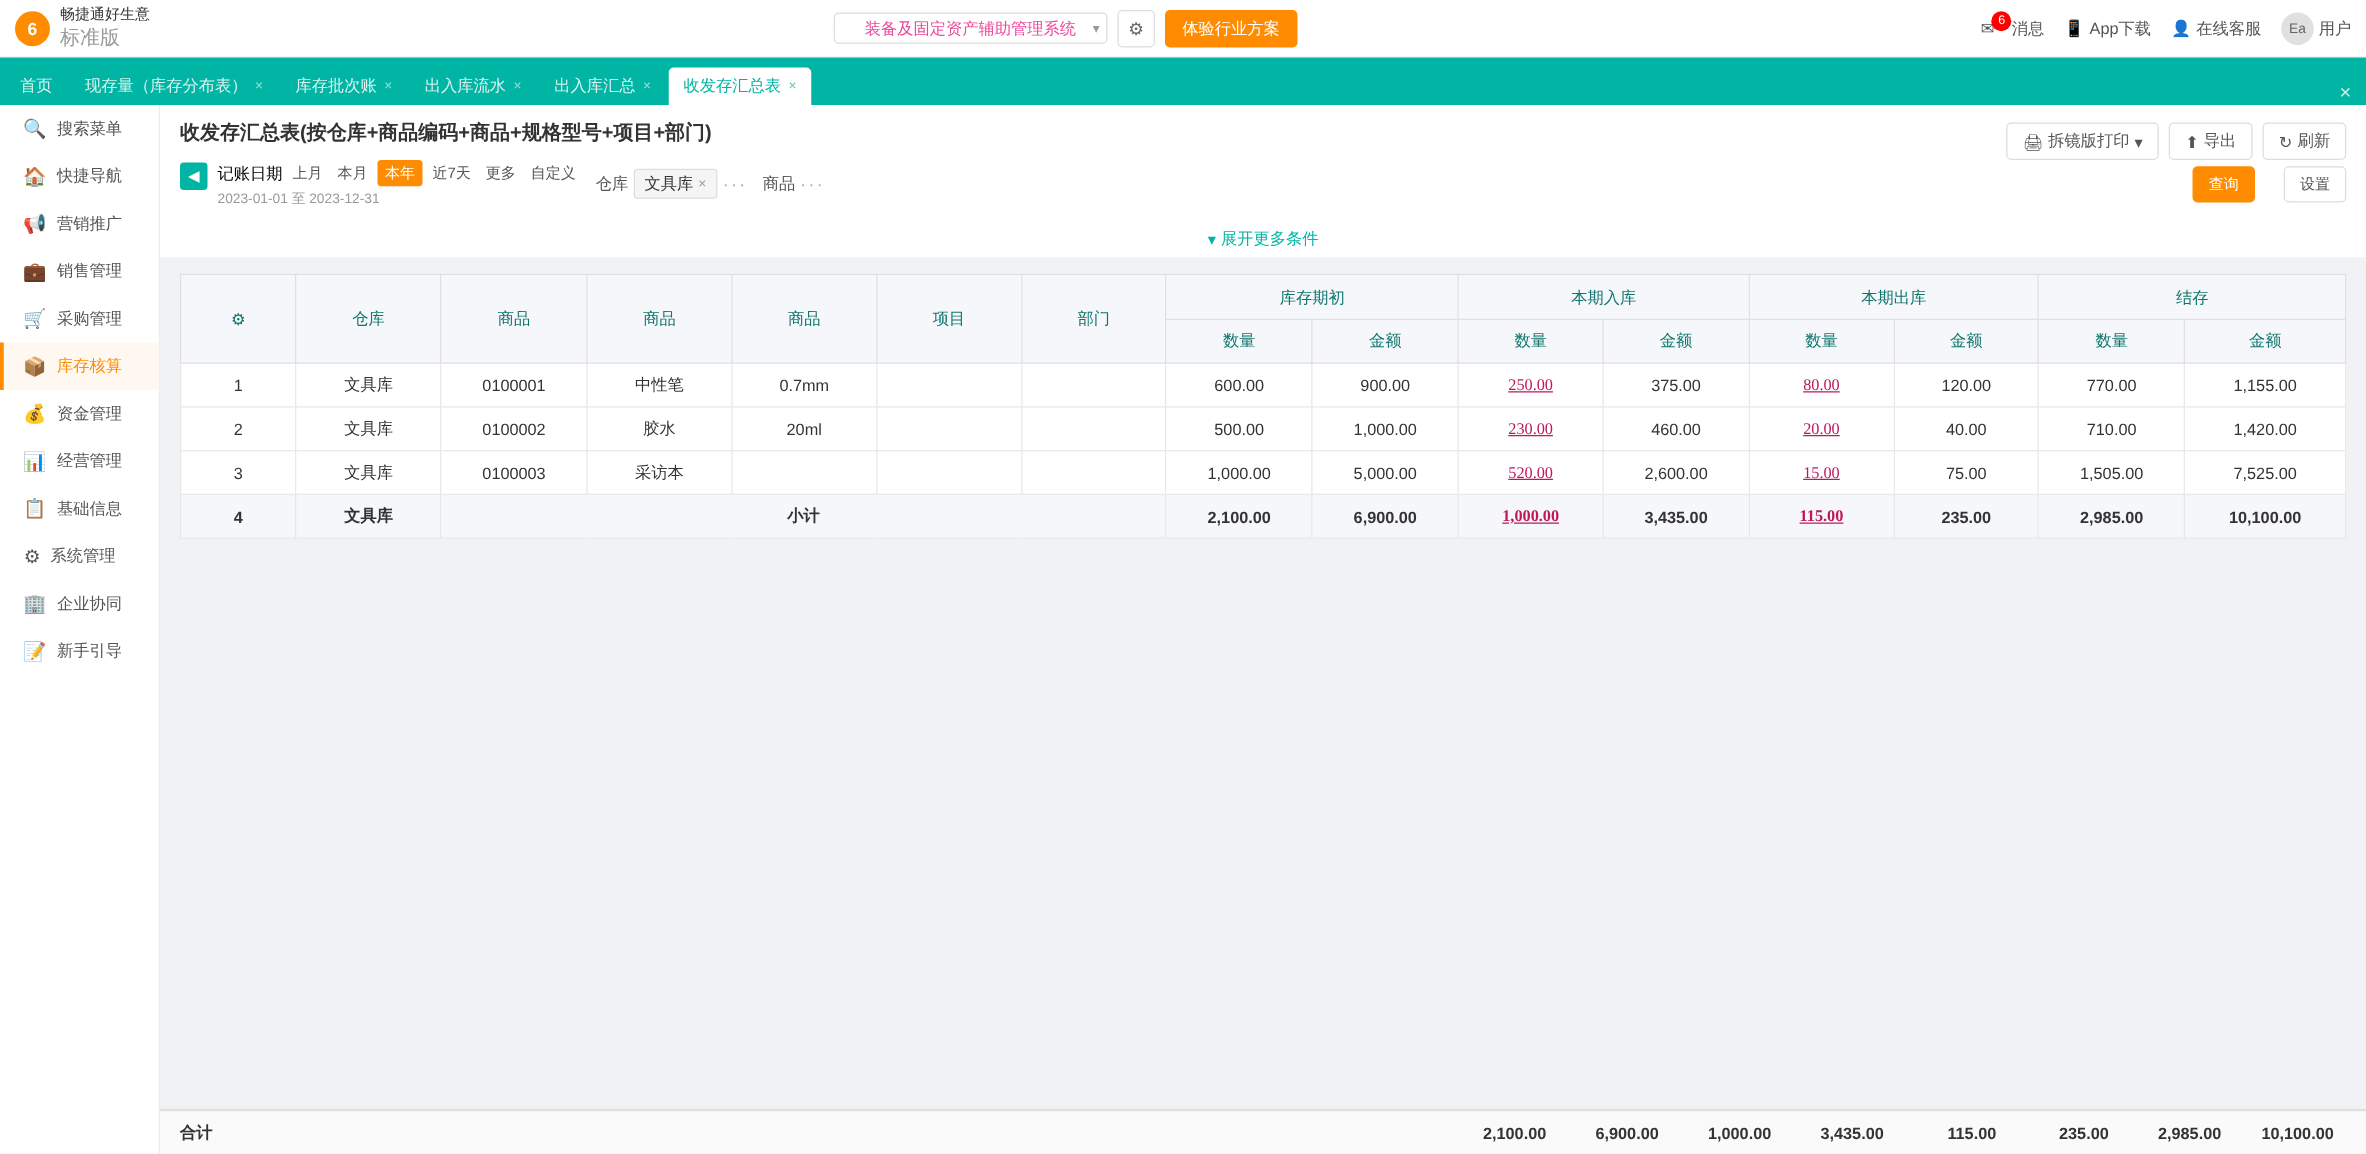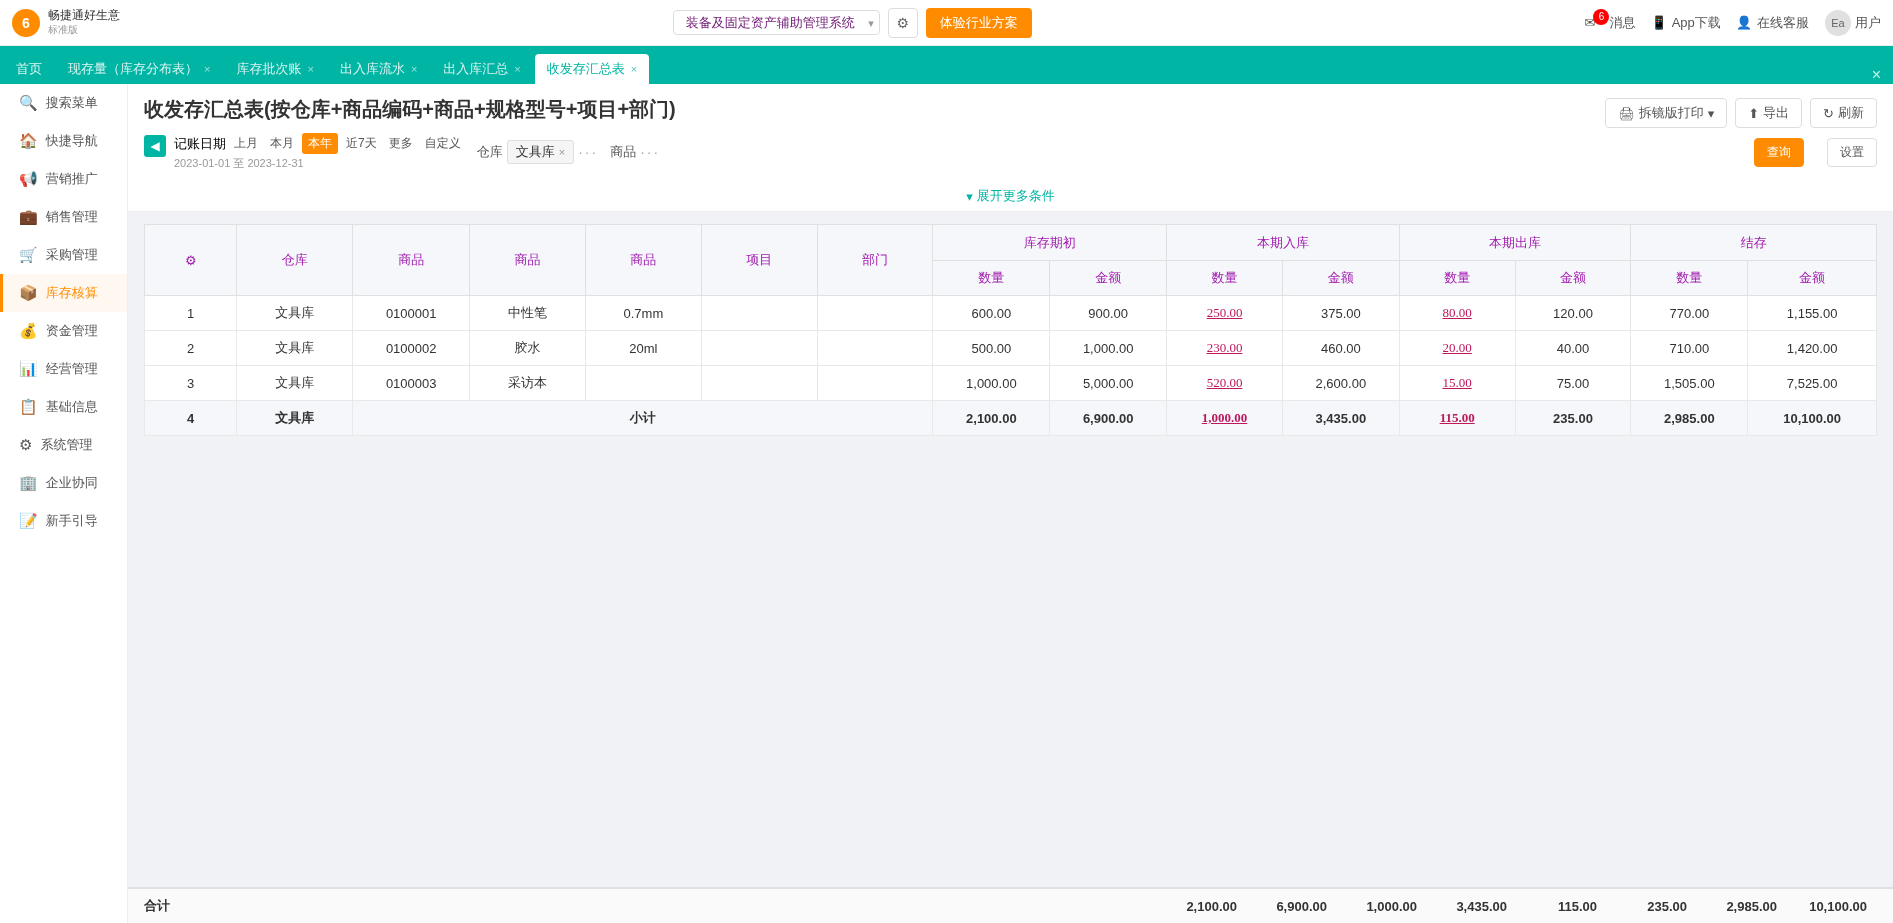--- a/index.html
+++ b/index.html
@@ -27,28 +27,28 @@
       width: 28px;
       height: 28px;
       border-radius: 50%;
       display: flex;
       align-items: center;
       justify-content: center;
       font-weight: bold;
       font-size: 14px;
     }
     .logo-text { font-size: 12px; color: #333; line-height: 1.3; }
-    .logo-sub { font-size: 10px; color: #999; }
+    .logo-sub { font-size: 16px; color: #999; }
     .header-center { display: flex; align-items: center; gap: 8px; }
     .system-select {
       border: 1px solid #ddd;
       border-radius: 4px;
-      padding: 4px 24px 4px 12px;
+      padding: 4px 24px 4px 24px;
       font-size: 13px;
-      color: #701a75;
+      color: #ec4899;
       background: #fff;
       appearance: none;
       position: relative;
     }
     .select-wrap { position: relative; display: inline-block; }
     .select-wrap::after { content: '▾'; position: absolute; right: 6px; top: 50%; transform: translateY(-50%); color: #999; pointer-events: none; font-size: 11px; }
     .gear-btn {
       background: none;
       border: 1px solid #ddd;
       border-radius: 4px;
@@ -142,21 +142,21 @@
     }
 
     
     .page-header {
       background: #fff;
       padding: 12px 16px 0 16px;
       border-bottom: 1px solid #eee;
       flex-shrink: 0;
     }
     .page-title {
-      font-size: 20px;
+      font-size: 16px;
       font-weight: bold;
       color: #333;
       margin-bottom: 10px;
     }
     .filter-area {
       display: flex;
       align-items: center;
       gap: 12px;
       flex-wrap: wrap;
       padding-bottom: 10px;
@@ -220,21 +220,21 @@
       width: 100%;
       border-collapse: collapse;
       background: #fff;
       font-size: 12px;
     }
     thead tr th {
       background: #f5f7fa;
       border: 1px solid #e0e0e0;
       padding: 8px 22px;
       text-align: center;
-      color: #a21caf;
+      color: #0f766e;
       font-weight: 500;
     }
     thead tr:first-child th { height: 36px; }
     tbody tr td {
       border: 1px solid #e8e8e8;
       padding: 8px 10px;
       text-align: center;
       color: #333;
     }
     tbody tr.subtotal td { font-weight: bold; background: #f5f7fa; }

